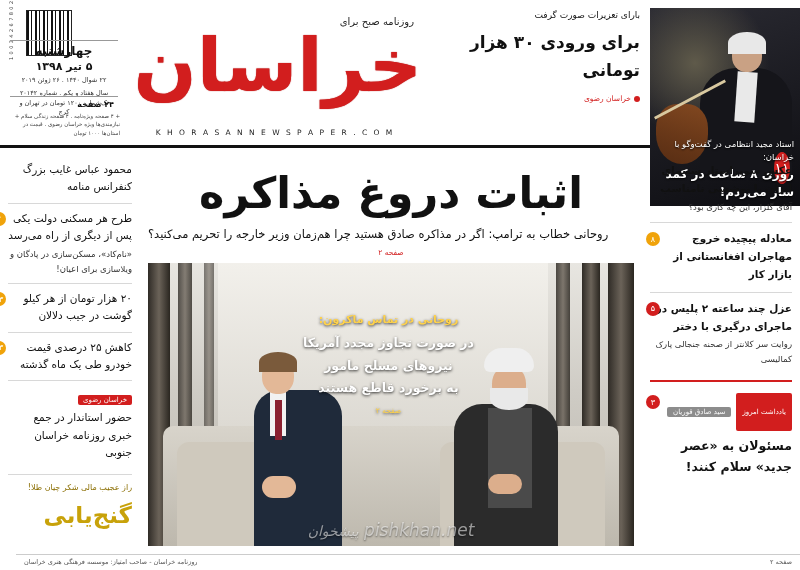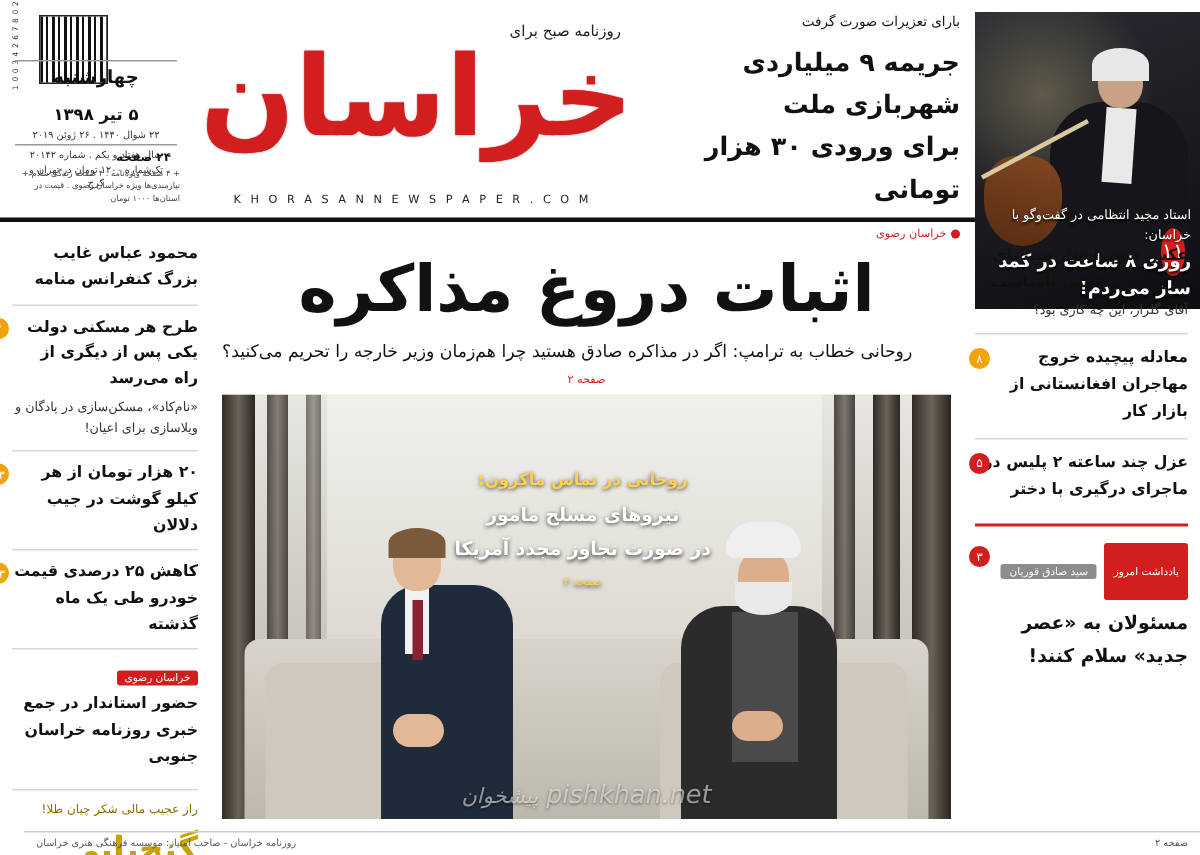--- a/index.html
+++ b/index.html
@@ -37,21 +37,21 @@
     position:absolute;left:8px;top:60px;
     font-size:5px;color:#333;letter-spacing:.4px;
     transform:rotate(-90deg);transform-origin:left top;
     white-space:nowrap;
   }
   .datebox{
     position:absolute;left:14px;top:44px;width:100px;text-align:center;
     direction:rtl;
   }
   .datebox .dow{font-size:12px;font-weight:bold;color:#111;text-align:center;}
-  .datebox .date{font-size:11px;font-weight:bold;color:#111;margin-top:12px;}
+  .datebox .date{font-size:11px;font-weight:bold;color:#111;margin-top:2px;}
   .datebox .greg{font-size:6.5px;color:#333;margin-top:3px;line-height:1.5;}
   .datebox .price{font-size:6.5px;color:#333;line-height:1.5;}
   .mast-left .rule{
     position:absolute;left:10px;width:108px;height:1px;background:#999;
   }
   .pagecount{
     position:absolute;left:14px;top:100px;width:100px;text-align:right;
     font-size:8px;color:#111;font-weight:bold;
   }
   .mast-left .smalltext{
@@ -143,21 +143,21 @@
   }
   
   .col-left{
     position:absolute;left:0;top:0;width:140px;bottom:0;
     border-left:0;
     padding:4px 8px 0 8px;box-sizing:border-box;
     direction:rtl;text-align:right;
   }
   .brief{position:relative;padding:6px 0 7px 0;}
   .brief + .brief{border-top:1px solid #d8d8d8;}
-  .brief .t{font-size:10.5px;font-weight:bold;color:#111;line-height:1.65;}
+  .brief .t{font-size:10.5px;font-weight:normal;color:#111;line-height:1.65;}
   .brief .s{font-size:8.5px;color:#333;line-height:1.7;margin-top:3px;}
   .brief .num{
     position:absolute;left:-16px;top:8px;width:14px;height:14px;border-radius:50%;
     background:#f0a30a;color:#fff;font-size:8px;
     display:flex;align-items:center;justify-content:center;
   }
   .brief-tag{
     display:inline-block;background:#d21e1e;color:#fff;font-size:7px;
     padding:1px 5px;border-radius:2px;margin-bottom:4px;
   }
@@ -299,21 +299,20 @@
     </div>
 
     <div class="logo-wrap">
       <div class="logo-sub">روزنامه صبح برای</div>
       <div class="logo-khorasan">خراسان</div>
       <div class="logo-url">K H O R A S A N N E W S P A P E R . C O M</div>
     </div>
 
     <div class="mast-mid">
       <div class="kicker">بارای تعزیرات صورت گرفت</div>
-      <div class="head">جریمه ۹ میلیاردی شهربازی ملت</div>
       <div class="head">برای ورودی ۳۰ هزار تومانی</div>
       <div class="byline">
         <span class="dot"></span><span>خراسان رضوی</span>
       </div>
     </div>
 
     <div class="rail-photo">
       <div class="stage-glow"></div>
       <div class="person-body"></div>
       <div class="person-shirt"></div>
@@ -397,22 +396,23 @@
           <div class="body"></div>
           <div class="robe"></div>
           <div class="head"></div>
           <div class="beard"></div>
           <div class="turban"></div>
           <div class="hand"></div>
         </div>
 
         <div class="quote">
           <div class="qt">روحانی در تماس ماکرون:</div>
+          <div class="qb">در صورت تجاوز مجدد آمریکا</div>
           <div class="qb">نیروهای مسلح مامور</div>
-          <div class="qb">در صورت تجاوز مجدد آمریکا</div>
+          <div class="qb">به برخورد قاطع هستند</div>
           <div class="qp">صفحه ۲</div>
         </div>
 
         <div class="watermark">
           <span class="fa">پیشخوان</span>
           <span>pishkhan.net</span>
         </div>
       </div>
     </div>
 
@@ -424,20 +424,21 @@
       </div>
 
       <div class="rnote">
         <div class="num orange">۸</div>
         <div class="t">معادله پیچیده خروج مهاجران افغانستانی از بازار کار</div>
       </div>
 
       <div class="rnote">
         <div class="num">۵</div>
         <div class="t">عزل چند ساعته ۲ پلیس در ماجرای درگیری با دختر</div>
+        <div class="s">روایت سر کلانتر از صحنه جنجالی پارک کمالیسی</div>
       </div>
 
       <div class="sep-red"></div>
 
       <div class="rnote">
         <div class="num">۳</div>
         <div class="tag-red">یادداشت امروز</div>
         <div class="tag-gray">سید صادق قوریان</div>
         <div class="big">مسئولان به «عصر جدید» سلام کنند!</div>
       </div>

